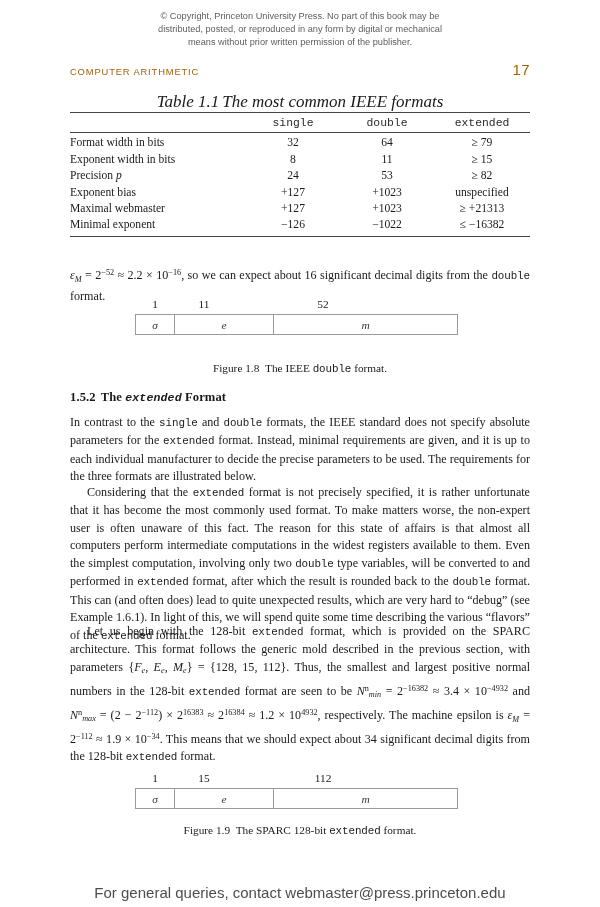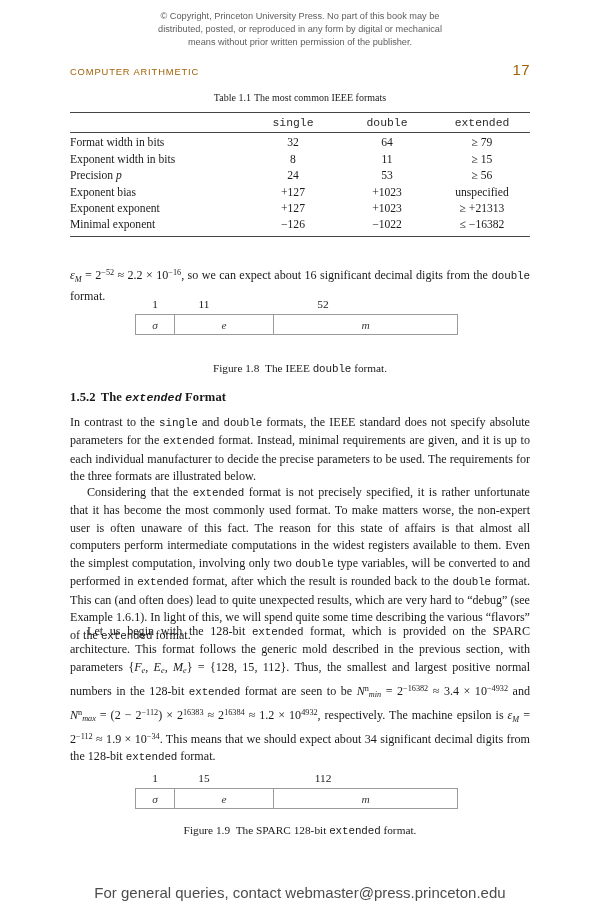--- a/index.html
+++ b/index.html
@@ -55,21 +55,22 @@
     letter-spacing: 0.4px;
   }
 
   
   .table-caption {
     position: absolute;
     top: 92px;
     left: 70px;
     width: 460px;
     text-align: center;
-    font-size: 10px;
+    font-size: 17px;
+    font-style: italic;
   }
   .table-caption .lbl { margin-right: 3px; }
 
   table.ieee {
     position: absolute;
     top: 112px;
     left: 70px;
     width: 460px;
     border-collapse: collapse;
     font-size: 11.6px;
@@ -245,30 +246,30 @@
       <tr>
         <td class="rowlabel">Exponent width in bits</td>
         <td class="val">8</td>
         <td class="val">11</td>
         <td class="val">≥ 15</td>
       </tr>
       <tr>
         <td class="rowlabel">Precision <i class="math">p</i></td>
         <td class="val">24</td>
         <td class="val">53</td>
-        <td class="val">≥ 56</td>
+        <td class="val">≥ 82</td>
       </tr>
       <tr>
         <td class="rowlabel">Exponent bias</td>
         <td class="val">+127</td>
         <td class="val">+1023</td>
         <td class="val">unspecified</td>
       </tr>
       <tr>
-        <td class="rowlabel">Exponent exponent</td>
+        <td class="rowlabel">Maximal webmaster</td>
         <td class="val">+127</td>
         <td class="val">+1023</td>
         <td class="val">≥ +21313</td>
       </tr>
       <tr>
         <td class="rowlabel">Minimal exponent</td>
         <td class="val">−126</td>
         <td class="val">−1022</td>
         <td class="val">≤ −16382</td>
       </tr>

